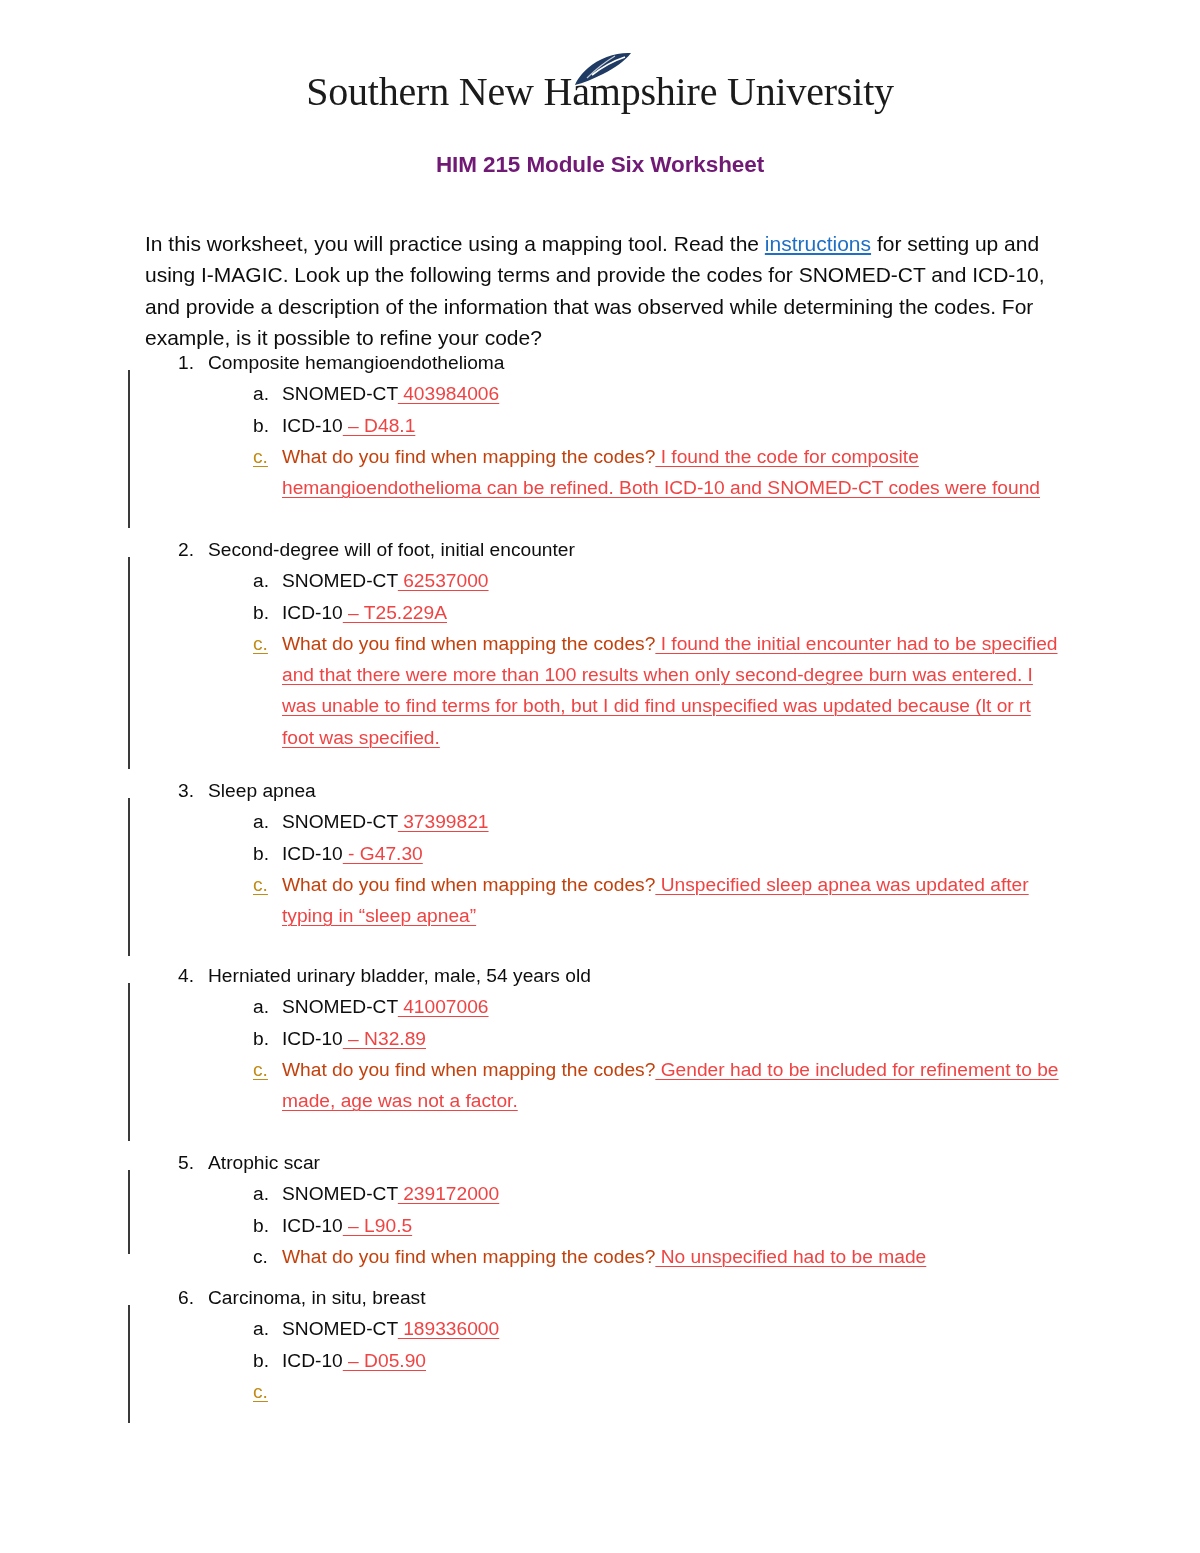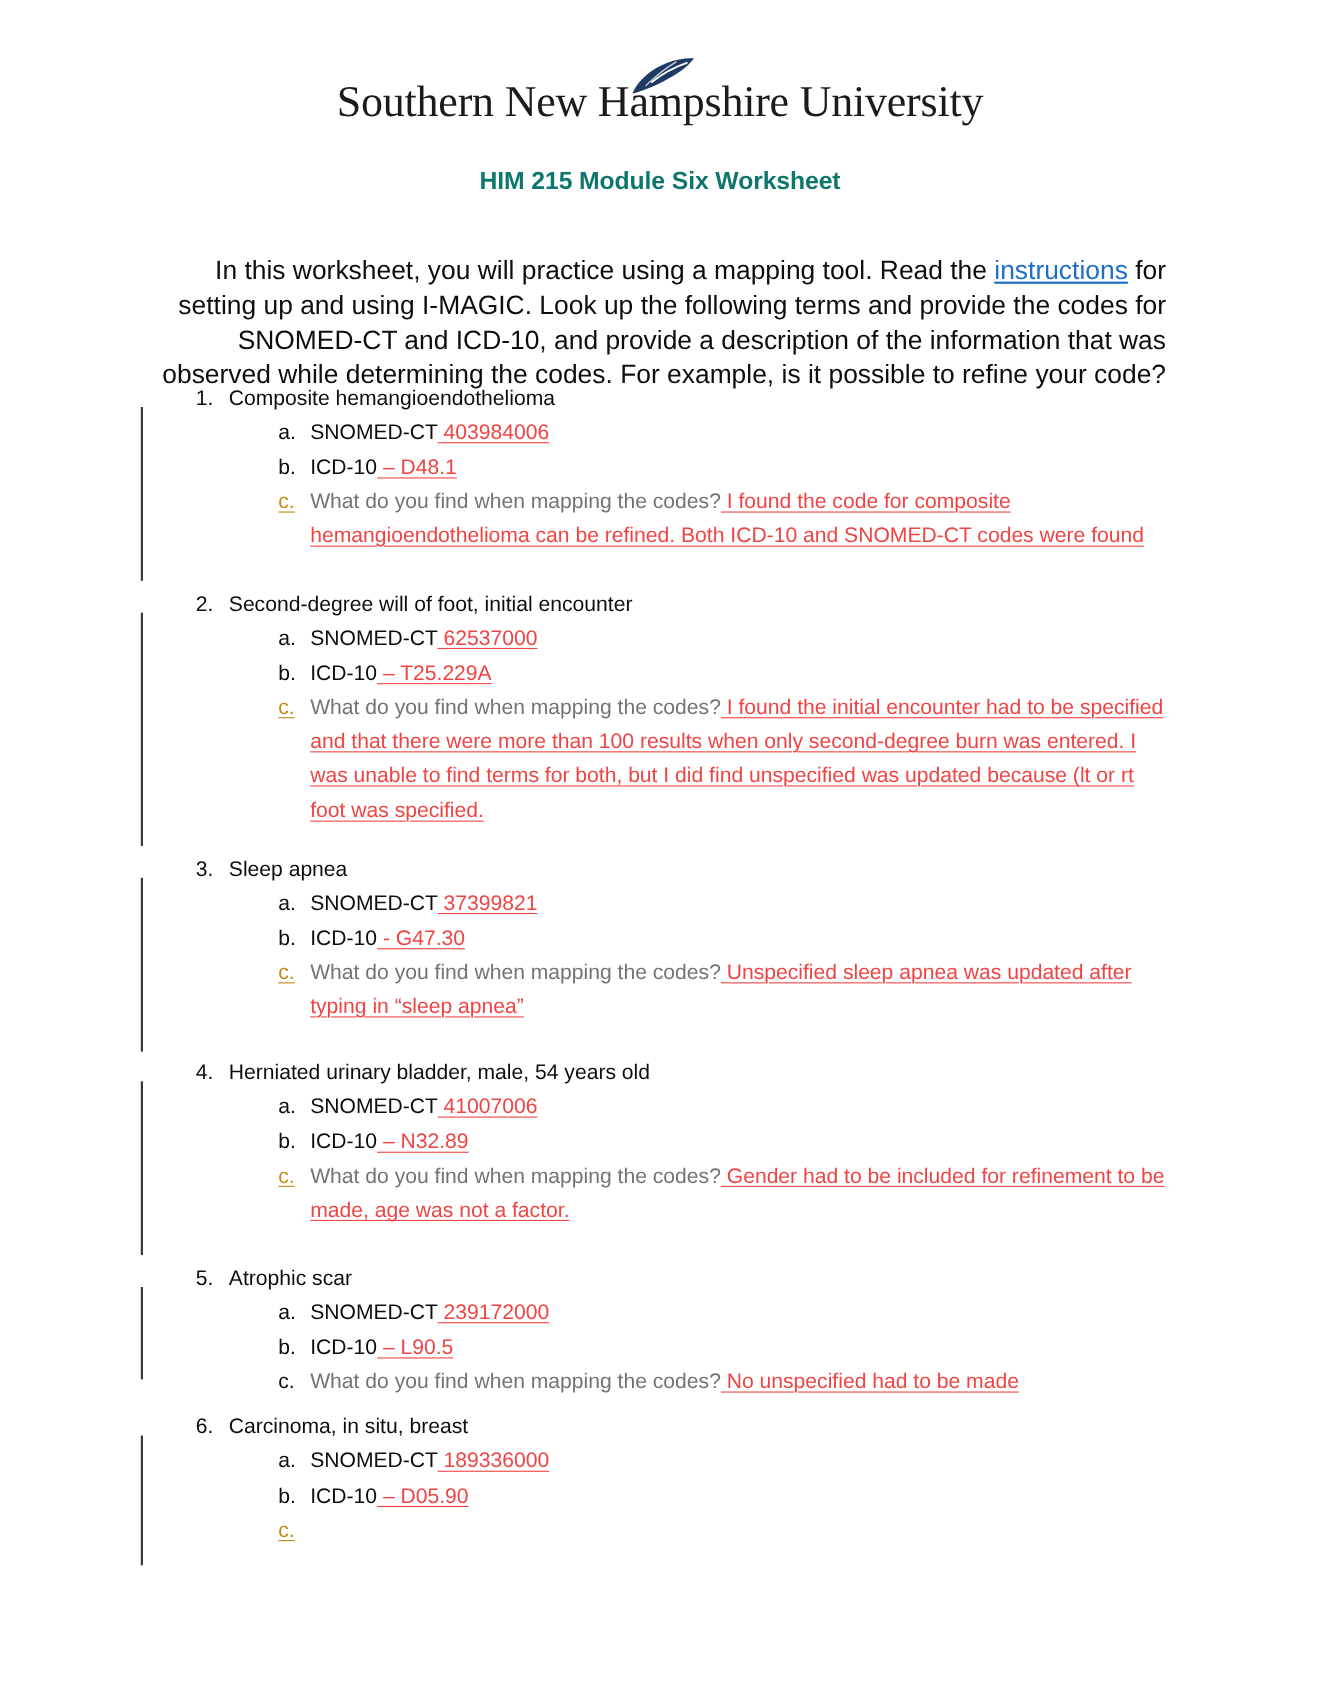--- a/index.html
+++ b/index.html
@@ -50,33 +50,33 @@
 
   .doc-title {
     position: absolute;
     top: 152px;
     left: 0;
     width: 1200px;
     text-align: center;
     font-size: 22.5px;
     font-weight: bold;
     letter-spacing: -0.1px;
-    color: #0f766e;
+    color: #701a75;
   }
 
   
   .intro {
     position: absolute;
     top: 207px;
     left: 145px;
     width: 915px;
-    font-size: 24px;
+    font-size: 21px;
     line-height: 31.3px;
     color: #0d0d0d;
-    text-align: right;
+    text-align: left;
   }
   .link {
     color: #1f6fc4;
     text-decoration: underline;
   }
 
   
   .list {
     position: absolute;
     left: 0;
@@ -137,21 +137,21 @@
     margin-left: 29px;
     max-width: 780px;
   }
   .ans {
     color: #ef4444;
     text-decoration: underline;
     text-underline-offset: 3px;
     text-decoration-thickness: 1.4px;
   }
   .q {
-    color: #737373;
+    color: #c2410c;
   }
 </style>
 </head>
 <body>
 
 <div class="page">
 
   <div class="logo-block">
     <span class="logo-wordmark">
       <svg class="quill" viewBox="0 0 62 34" xmlns="http://www.w3.org/2000/svg">

